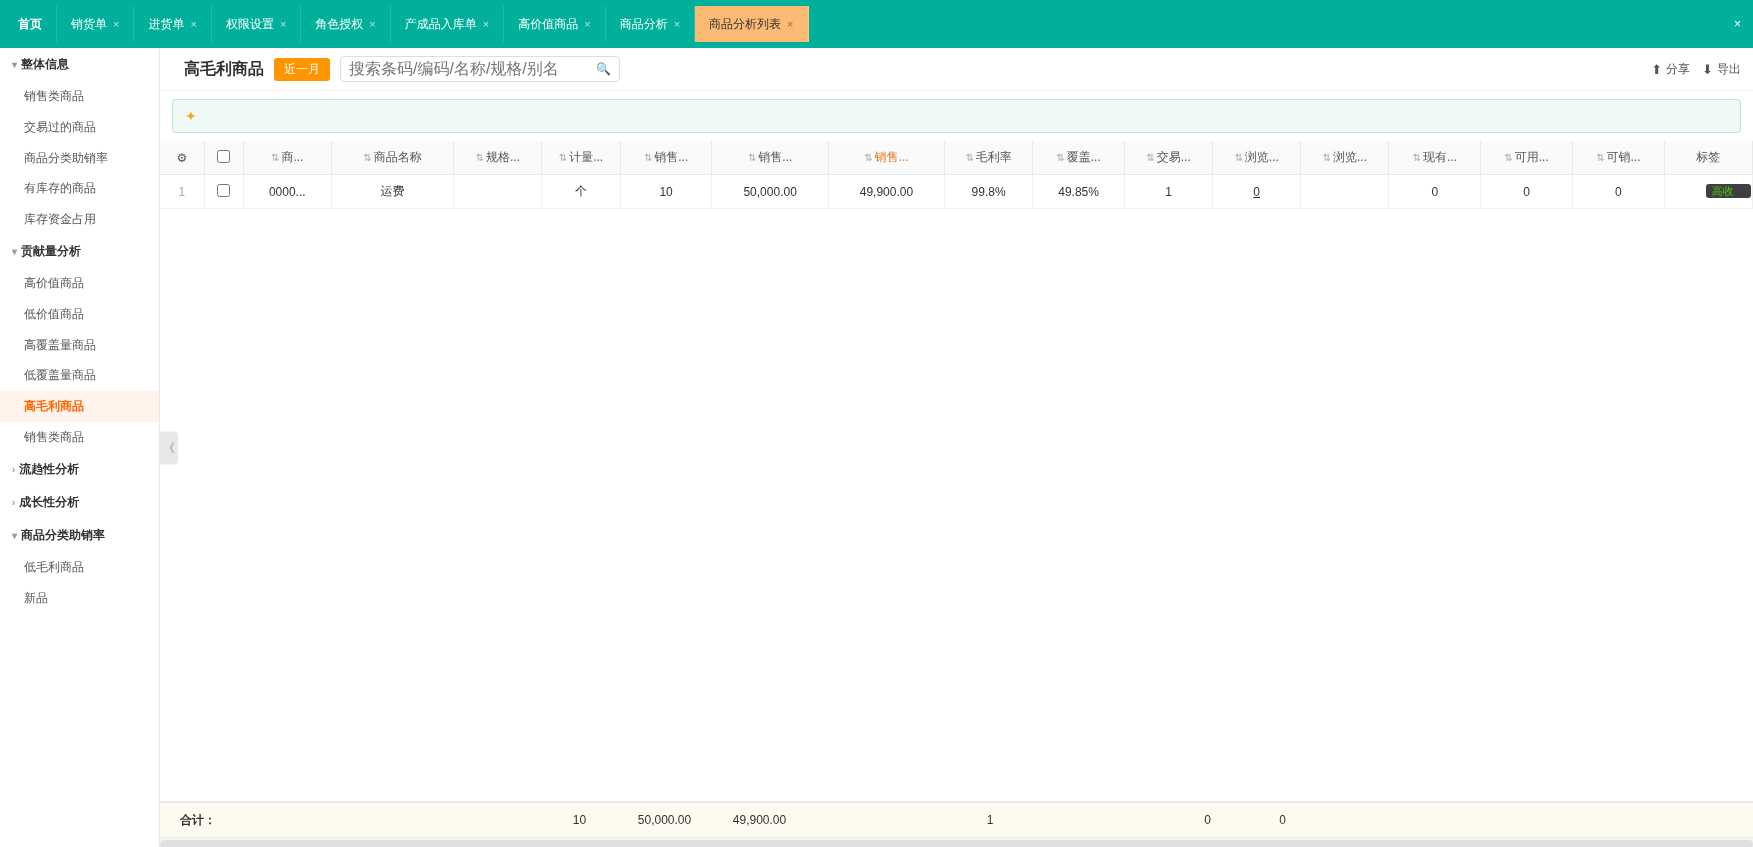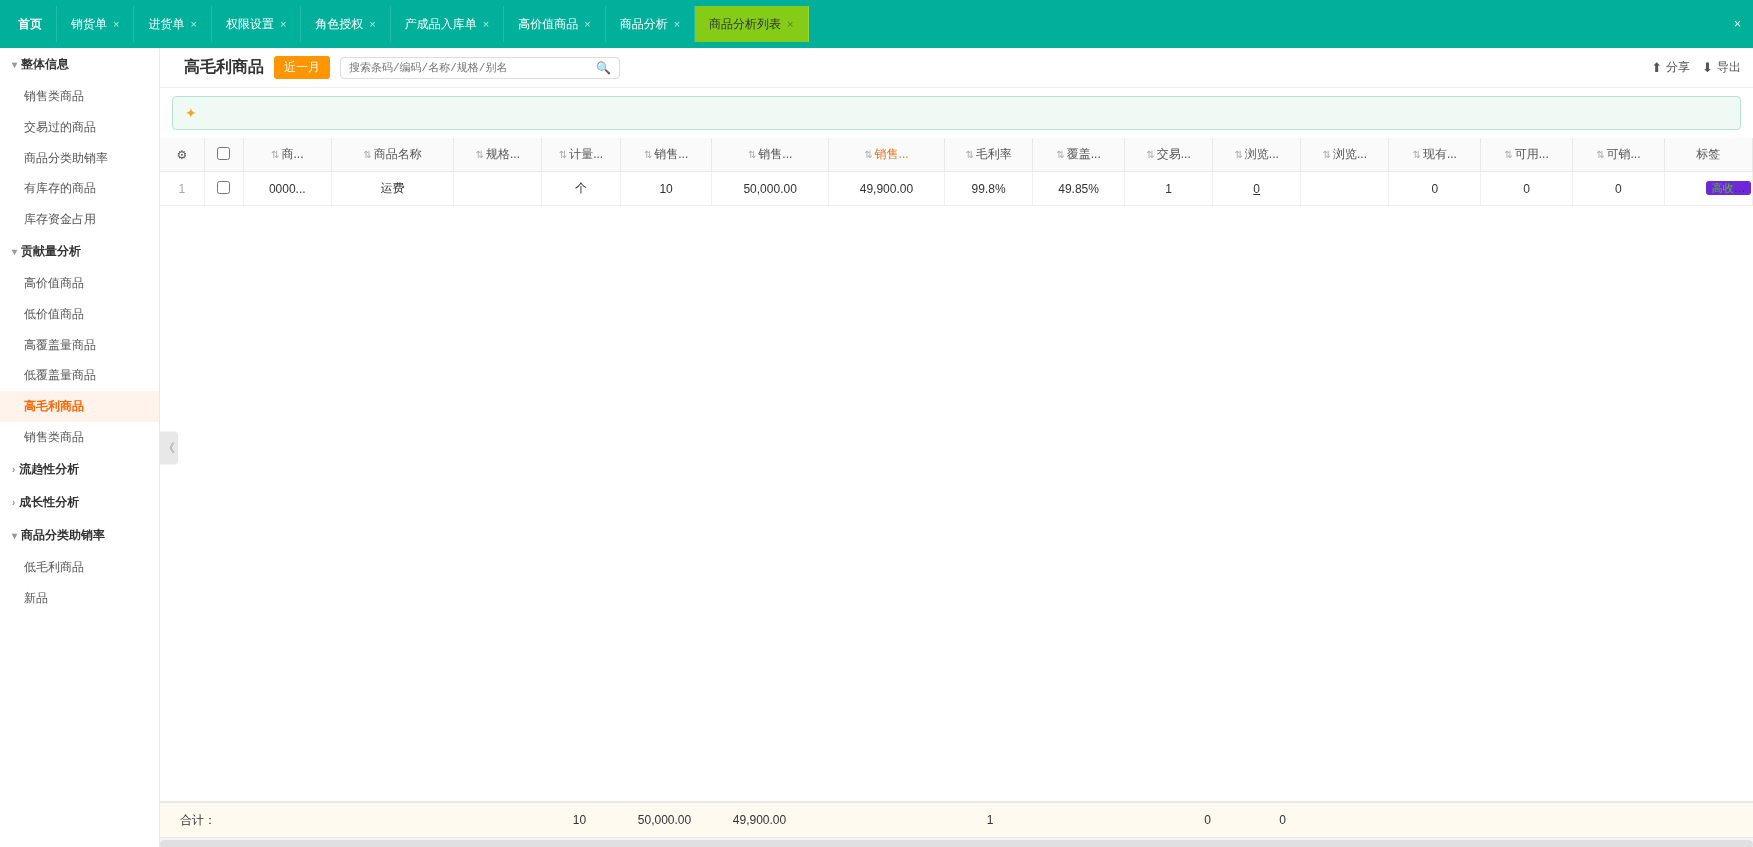--- a/index.html
+++ b/index.html
@@ -23,21 +23,21 @@
       padding: 0 14px;
       height: 36px;
       color: white;
       cursor: pointer;
       white-space: nowrap;
       font-size: 13px;
       gap: 6px;
       border-right: 1px solid rgba(255,255,255,0.15);
     }
     .nav-tab.active {
-      background: #84cc16;
+      background: #fdba74;
       color: #333;
     }
     .nav-tab .close-x {
       font-size: 11px;
       opacity: 0.7;
       cursor: pointer;
     }
     .nav-tab.active .close-x { color: #555; }
     .nav-tab.home { font-weight: bold; }
     .top-nav-right {
@@ -148,25 +148,24 @@
       border: 1px solid #ddd;
       border-radius: 4px;
       padding: 3px 8px;
       gap: 4px;
       flex: 1;
       max-width: 280px;
     }
     .search-box input {
       border: none;
       outline: none;
-      font-size: 11px;
+      font-size: 16px;
       color: #999;
       width: 100%;
       background: transparent;
-      font-family: Liberation Mono, monospace;
     }
     .header-actions {
       margin-left: auto;
       display: flex;
       gap: 12px;
       align-items: center;
     }
     .action-btn {
       display: flex;
       align-items: center;
@@ -231,35 +230,35 @@
       text-overflow: ellipsis;
       white-space: nowrap;
     }
     .tag-badge {
       background: #e6f7f0;
       color: #52c41a;
       border-radius: 3px;
       padding: 1px 6px;
       font-size: 11px;
     }
-    .tag-badge.green { background: #6d28d9; color: #52c41a; margin-left: 35px; }
+    .tag-badge.green { background: #404040; color: #52c41a; margin-left: 35px; }
     .underline-link { text-decoration: underline; color: #333; cursor: pointer; }
 
     
     .footer-total {
       background: #fffaf0;
       border-top: 2px solid #e8e8e8;
       padding: 8px 12px;
       display: flex;
       align-items: center;
       gap: 0;
       min-height: 36px;
     }
     .footer-label {
-      font-weight: normal;
+      font-weight: bold;
       color: #333;
       min-width: 60px;
       padding-left: 8px;
     }
     .footer-cell {
       text-align: center;
       color: #333;
       font-size: 12px;
       overflow: hidden;
     }

